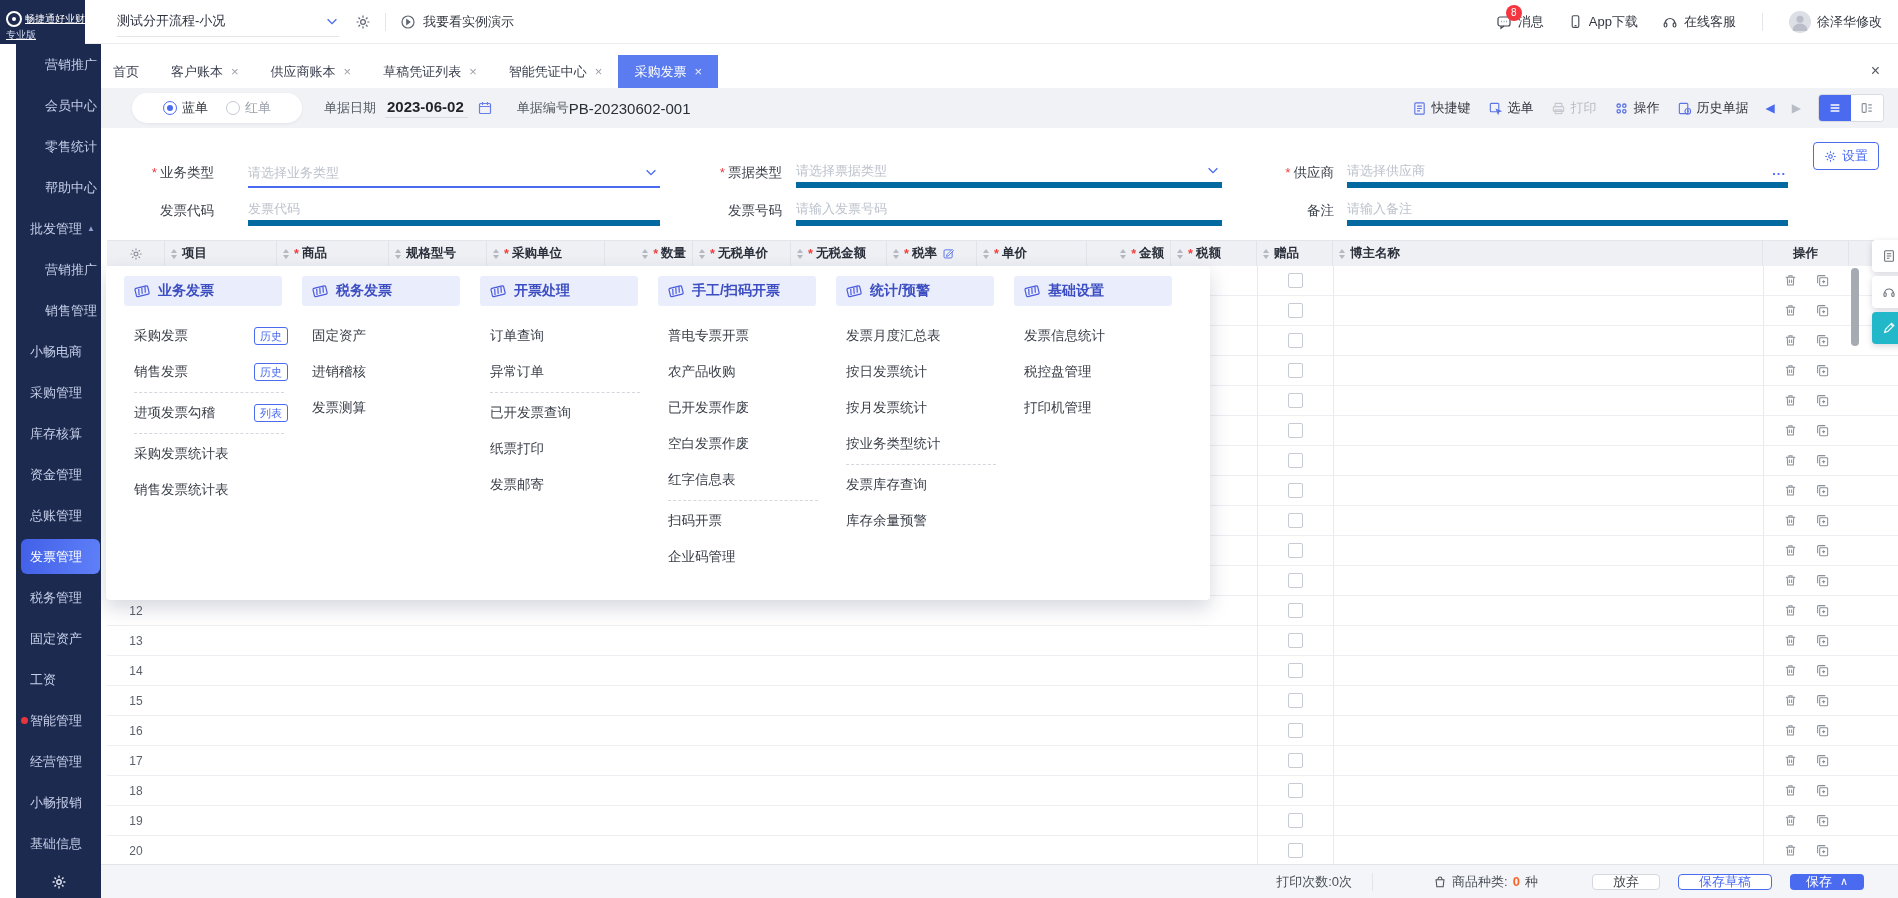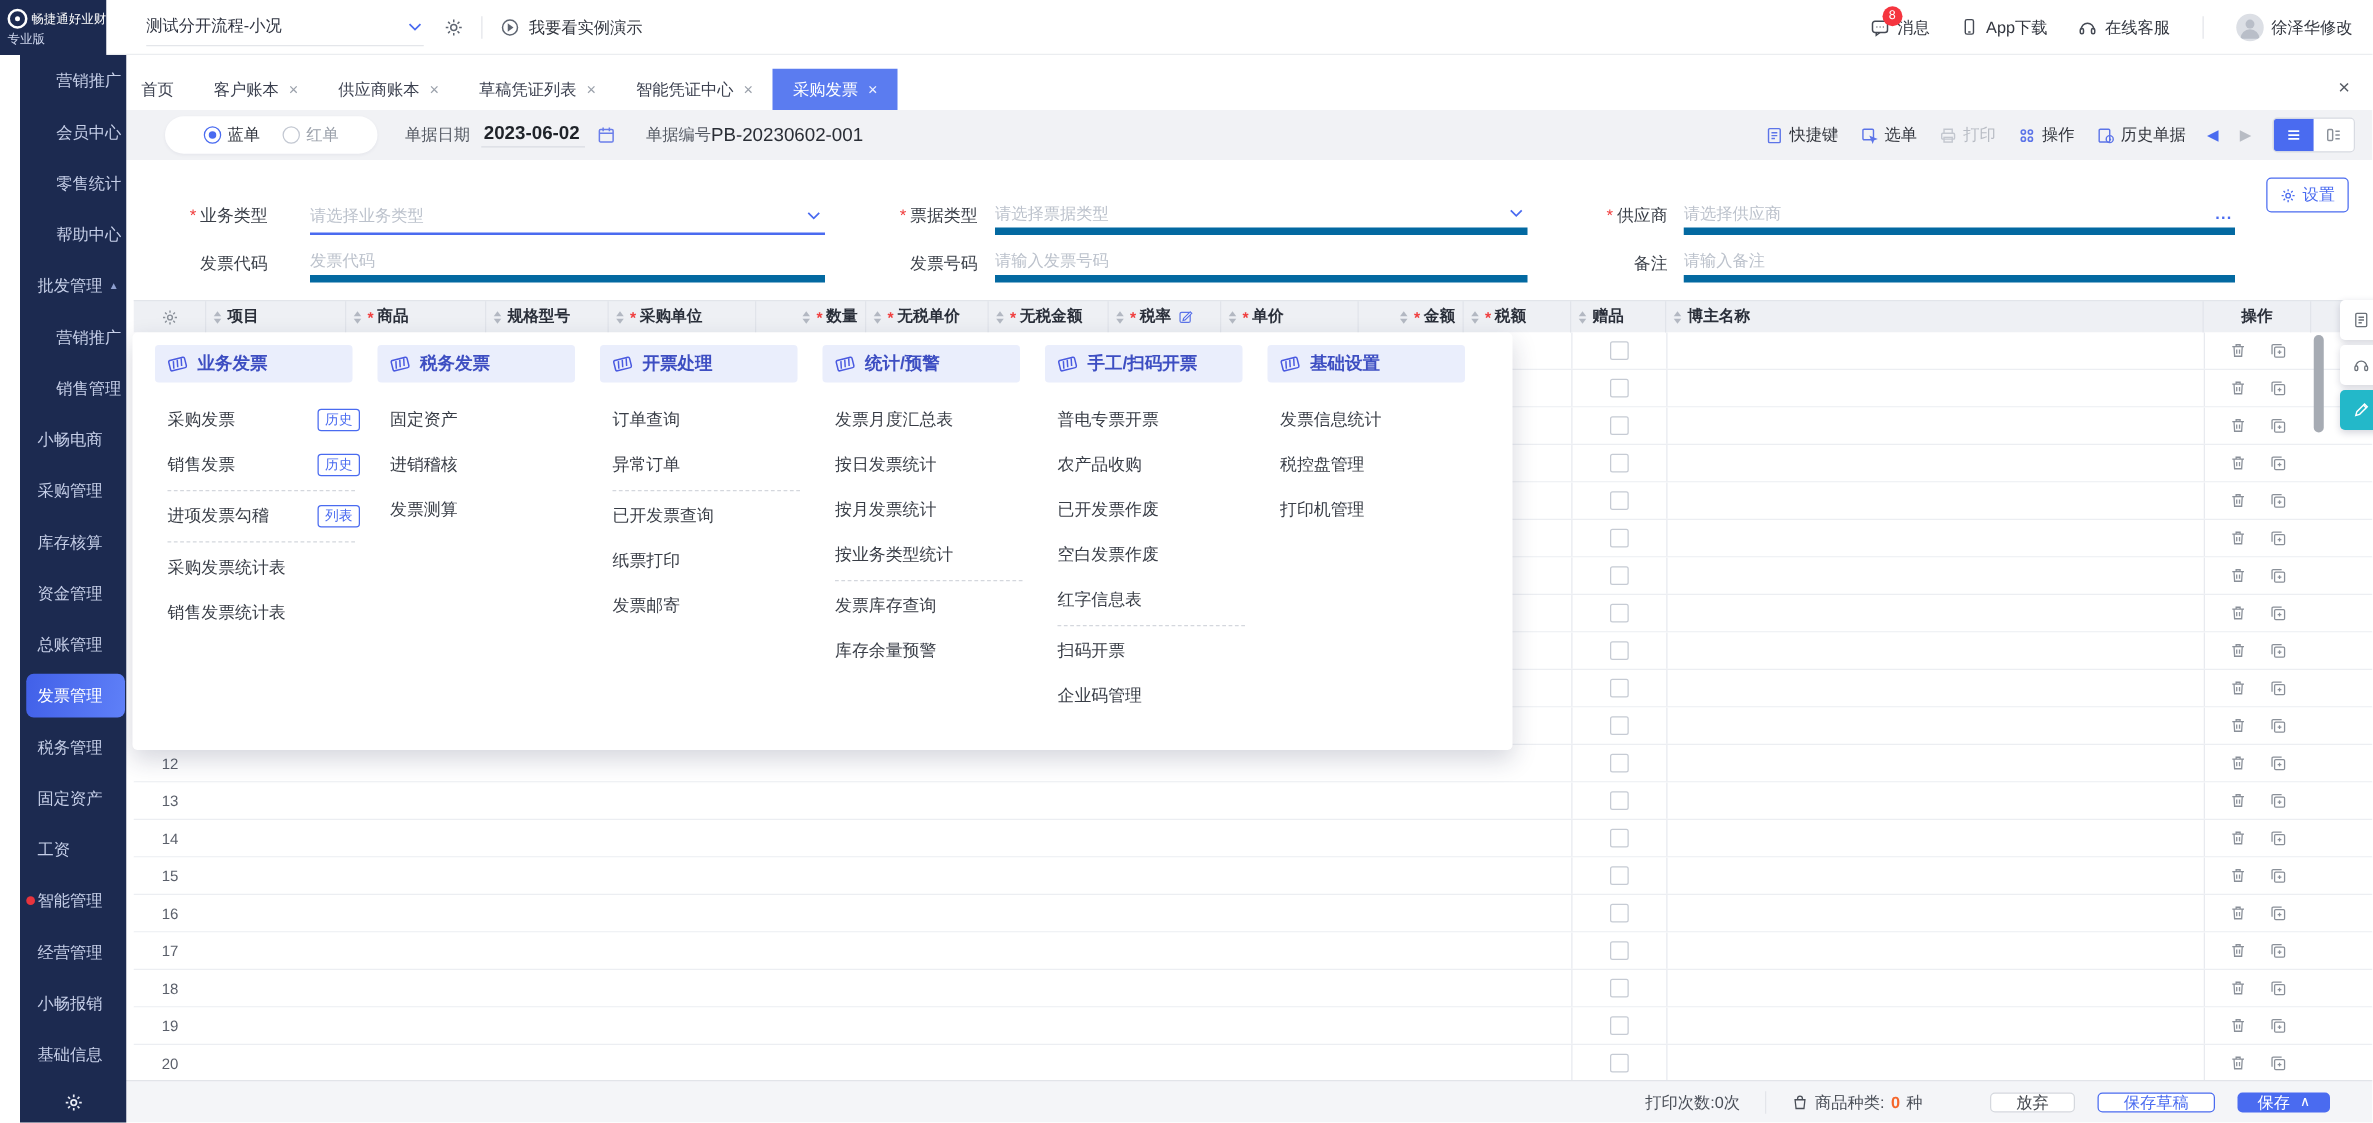--- a/index.html
+++ b/index.html
@@ -5,21 +5,21 @@
   * { margin:0; padding:0; box-sizing:border-box; }
   html,body { width:1898px; height:898px; overflow:hidden; background:#fff;
     font-family:"Liberation Sans","DejaVu Sans",sans-serif; font-size:13px; color:#33363e; }
   .ic { display:inline-flex; width:14px; height:14px; flex:none; align-items:center; justify-content:center; }
   .ic svg { width:100%; height:100%; }
 
   
   .topbar { position:absolute; left:0; top:0; right:0; height:44px; background:#fff;
     border-bottom:1px solid #ebedf0; display:flex; align-items:center; z-index:40; }
   .logo-block { width:85px; height:44px; background:#1c2a50; color:#fff; flex:none;
-    display:flex; flex-direction:column; justify-content:center; padding:3px 4px 2px 6px; }
+    display:flex; flex-direction:column; justify-content:flex-end; padding:3px 4px 2px 6px;text-decoration:underline; }
   .logo-top { display:flex; align-items:center; gap:3px; }
   .logo-mark { width:16px; height:16px; border:2px solid #fff; border-radius:50%; position:relative; flex:none;}
   .logo-mark::after { content:""; position:absolute; left:4px; top:4px; width:4px; height:4px; background:#fff; border-radius:50%; }
   .brand-name { font-size:10px; white-space:nowrap; letter-spacing:0; }
   .brand-edition { font-size:10px; color:#cdd5ec; margin-top:1px; }
   .ws-select { display:flex; align-items:center; gap:8px; margin-left:32px; width:222px;
     border-bottom:1px solid #e4e6ea; height:30px; cursor:pointer; }
   .ws-label { color:#2e3340; }
   .ws-chevron { color:#4a6bf0; }
   .tb-sep { width:1px; height:18px; background:#e3e5ea; margin:0 14px; }
@@ -124,21 +124,21 @@
   .opbtn { width:22px; height:22px; display:flex; align-items:center; justify-content:center;
     color:#8a9099; cursor:pointer; }
   .ops { gap:10px; justify-content:center; }
   .vscroll { position:absolute; left:1766px; top:28px; width:8px; height:78px; background:#a6abb3;
     border-radius:4px; }
 
   
   .footer { position:absolute; left:0; right:0; bottom:0; height:34px; background:#f4f5f8;
     border-top:1px solid #e2e4e9; display:flex; align-items:center; justify-content:flex-end;
     gap:18px; padding-right:34px; z-index:25; }
-  .foot-text { color:#4a4f58; display:flex; align-items:center; gap:5px; }
+  .foot-text { color:#4a4f58; display:flex; align-items:center; gap:5px;margin-left:40px; }
   .orange { color:#f5662b; font-weight:600; }
   .fbtn { height:16px; border-radius:4px; display:flex; align-items:center; justify-content:center;
     cursor:pointer; padding:0 20px; }
   .btn-discard { background:#fff; border:1px solid #d5d8de; color:#44484f; margin-left:36px; }
   .btn-draft { background:#fff; border:1px solid #4a6bf0; color:#4a6bf0; }
   .btn-save { background:#4a6bf0; color:#fff; gap:8px; padding:0 16px; }
   .save-caret { font-size:11px; }
 
   
   .megamenu { position:absolute; left:106px; top:266px; width:1104px; height:334px; background:#fff;
@@ -1487,75 +1487,75 @@
     <div class="mm-col">
       <div class="mm-chip">
         <span class="ic" style="width: 18px; height: 18px;">
           <svg viewBox="0 0 18 18" fill="none" stroke="currentColor" stroke-width="1.2">
             <g transform="rotate(-14 9 9)">
               <rect x="2.5" y="5" width="13" height="8.5" rx="1.2"></rect>
               <path d="M6.3 6.2L5.2 12.2M9.6 5.8L8.5 11.8M12.9 5.5l-1.1 6"></path>
             </g>
           </svg>
         </span>
-        <span>统计/预警</span>
-      </div>
-      <div class="mm-item">
-        <span>发票月度汇总表</span>
-      </div>
-      <div class="mm-item">
-        <span>按日发票统计</span>
-      </div>
-      <div class="mm-item">
-        <span>按月发票统计</span>
-      </div>
-      <div class="mm-item">
-        <span>按业务类型统计</span>
+        <span>手工/扫码开票</span>
+      </div>
+      <div class="mm-item">
+        <span>普电专票开票</span>
+      </div>
+      <div class="mm-item">
+        <span>农产品收购</span>
+      </div>
+      <div class="mm-item">
+        <span>已开发票作废</span>
+      </div>
+      <div class="mm-item">
+        <span>空白发票作废</span>
+      </div>
+      <div class="mm-item">
+        <span>红字信息表</span>
       </div>
       <div class="mm-div"></div>
       <div class="mm-item">
-        <span>发票库存查询</span>
-      </div>
-      <div class="mm-item">
-        <span>库存余量预警</span>
+        <span>扫码开票</span>
+      </div>
+      <div class="mm-item">
+        <span>企业码管理</span>
       </div>
     </div>
     <div class="mm-col">
       <div class="mm-chip">
         <span class="ic" style="width: 18px; height: 18px;">
           <svg viewBox="0 0 18 18" fill="none" stroke="currentColor" stroke-width="1.2">
             <g transform="rotate(-14 9 9)">
               <rect x="2.5" y="5" width="13" height="8.5" rx="1.2"></rect>
               <path d="M6.3 6.2L5.2 12.2M9.6 5.8L8.5 11.8M12.9 5.5l-1.1 6"></path>
             </g>
           </svg>
         </span>
-        <span>手工/扫码开票</span>
-      </div>
-      <div class="mm-item">
-        <span>普电专票开票</span>
-      </div>
-      <div class="mm-item">
-        <span>农产品收购</span>
-      </div>
-      <div class="mm-item">
-        <span>已开发票作废</span>
-      </div>
-      <div class="mm-item">
-        <span>空白发票作废</span>
-      </div>
-      <div class="mm-item">
-        <span>红字信息表</span>
+        <span>统计/预警</span>
+      </div>
+      <div class="mm-item">
+        <span>发票月度汇总表</span>
+      </div>
+      <div class="mm-item">
+        <span>按日发票统计</span>
+      </div>
+      <div class="mm-item">
+        <span>按月发票统计</span>
+      </div>
+      <div class="mm-item">
+        <span>按业务类型统计</span>
       </div>
       <div class="mm-div"></div>
       <div class="mm-item">
-        <span>扫码开票</span>
-      </div>
-      <div class="mm-item">
-        <span>企业码管理</span>
+        <span>发票库存查询</span>
+      </div>
+      <div class="mm-item">
+        <span>库存余量预警</span>
       </div>
     </div>
     <div class="mm-col">
       <div class="mm-chip">
         <span class="ic" style="width: 18px; height: 18px;">
           <svg viewBox="0 0 18 18" fill="none" stroke="currentColor" stroke-width="1.2">
             <g transform="rotate(-14 9 9)">
               <rect x="2.5" y="5" width="13" height="8.5" rx="1.2"></rect>
               <path d="M6.3 6.2L5.2 12.2M9.6 5.8L8.5 11.8M12.9 5.5l-1.1 6"></path>
             </g>

